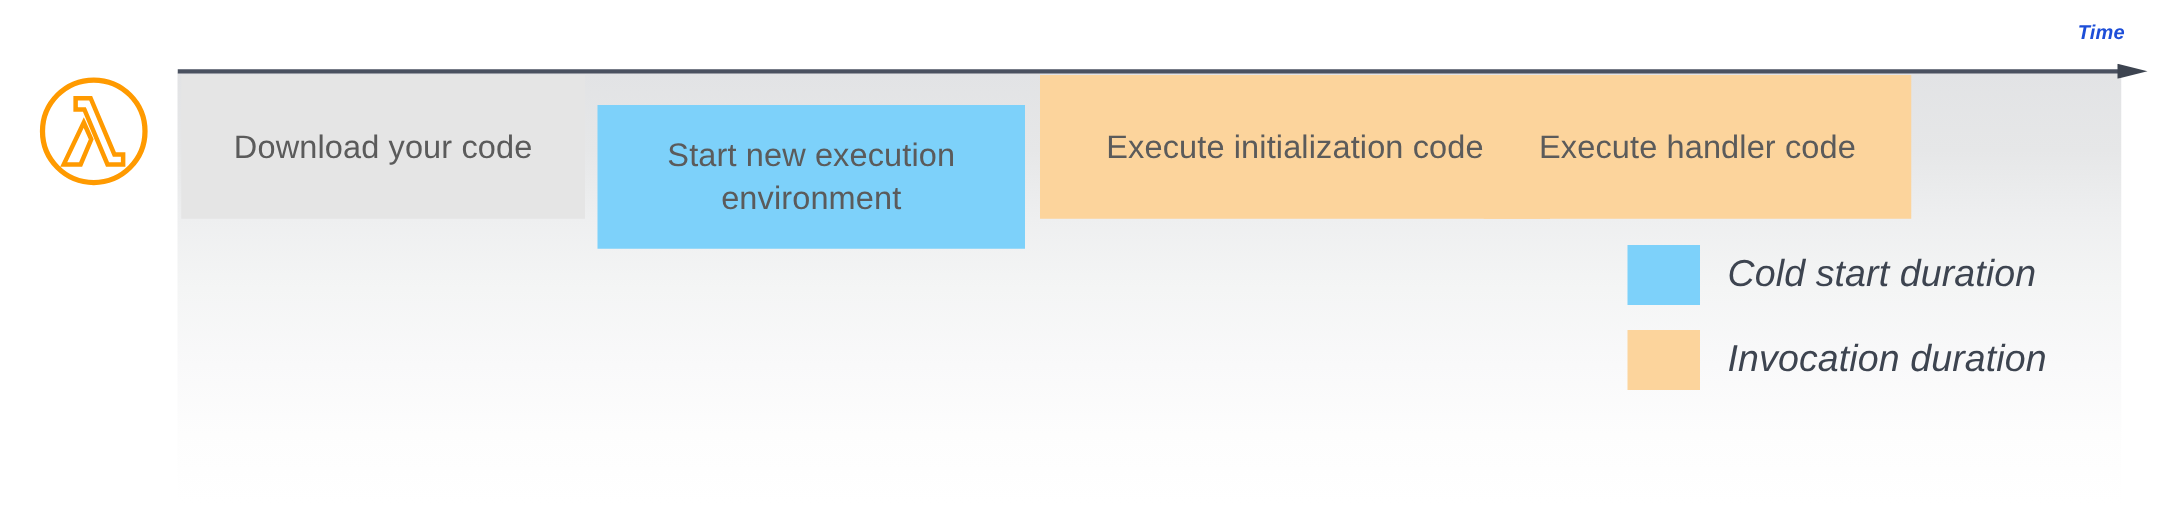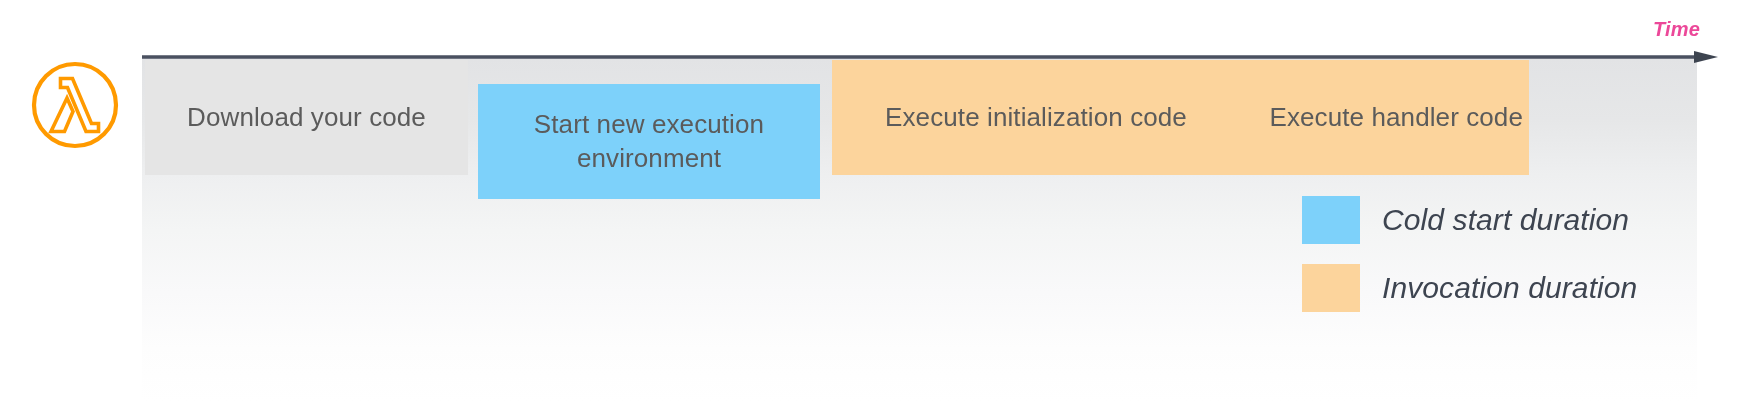--- a/index.html
+++ b/index.html
@@ -55,24 +55,24 @@
     top: 51px;
     width: 1590px;
     height: 12px;
   }
   #time-axis svg { display: block; }
 
   #time-label {
     position: absolute;
     right: 44px;
     top: 18px;
-    font-size: 20px;
+    font-size: 16px;
     font-style: italic;
     font-weight: bold;
-    color: #ec4899;
+    color: #1d4ed8;
     letter-spacing: 0.2px;
     white-space: nowrap;
   }
 
   
   .phase-box {
     position: absolute;
     top: 60px;
     height: 115px;
     display: flex;
@@ -142,21 +142,21 @@
   </div>
 
   <div class="phase-box" style="left:478px; width:342px; background:#7DD1FA;margin-top:24px;">
     <span class="phase-label">Start new execution environment</span>
   </div>
 
   <div class="phase-box" style="left:832px; width:408px; background:#FCD49C;">
     <span class="phase-label">Execute initialization code</span>
   </div>
 
-  <div class="phase-box" style="left:1187px; width:342px; background:#FCD49C;justify-content:flex-end;">
+  <div class="phase-box" style="left:1187px; width:342px; background:#FCD49C;">
     <span class="phase-label">Execute handler code</span>
   </div>
 
   <div id="legend">
     <div class="legend-row">
       <span class="legend-swatch" style="background:#7DD1FA;"></span>
       <span class="legend-text">Cold start duration</span>
     </div>
     <div class="legend-row">
       <span class="legend-swatch" style="background:#FCD49C;"></span>

